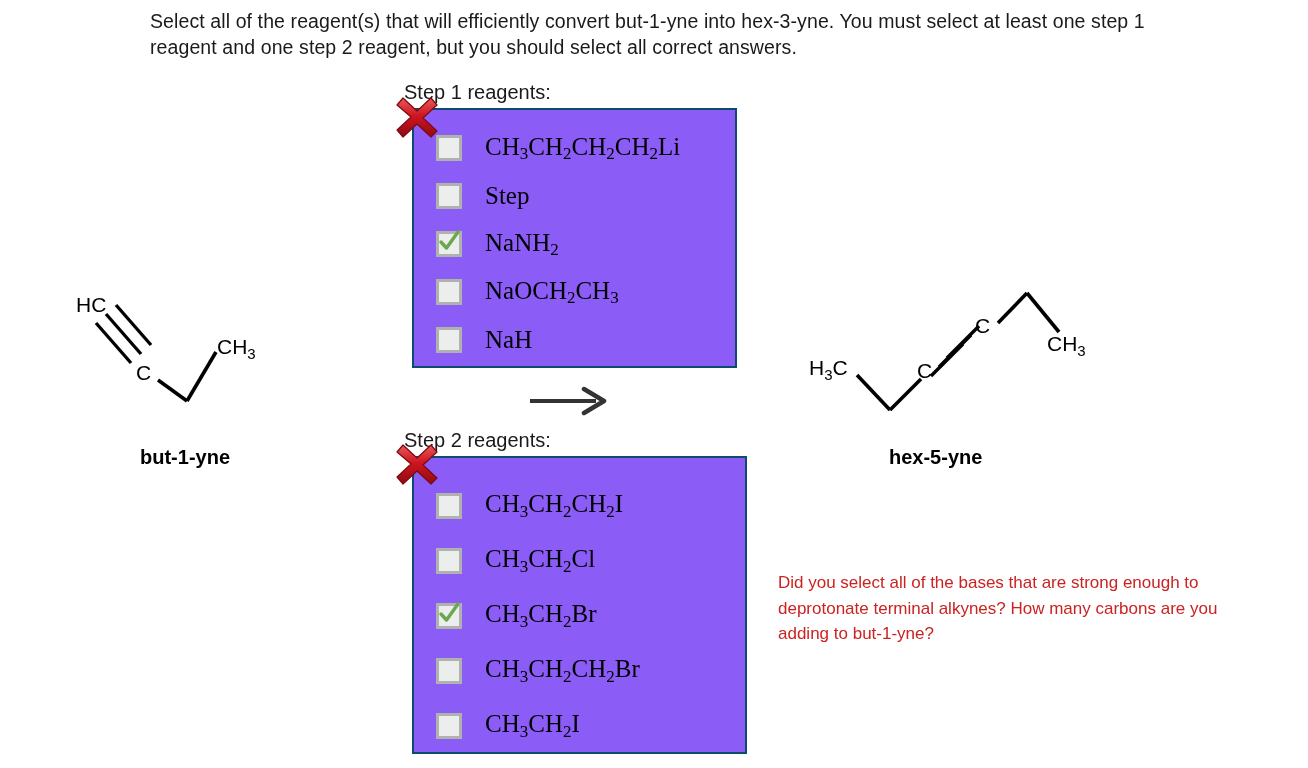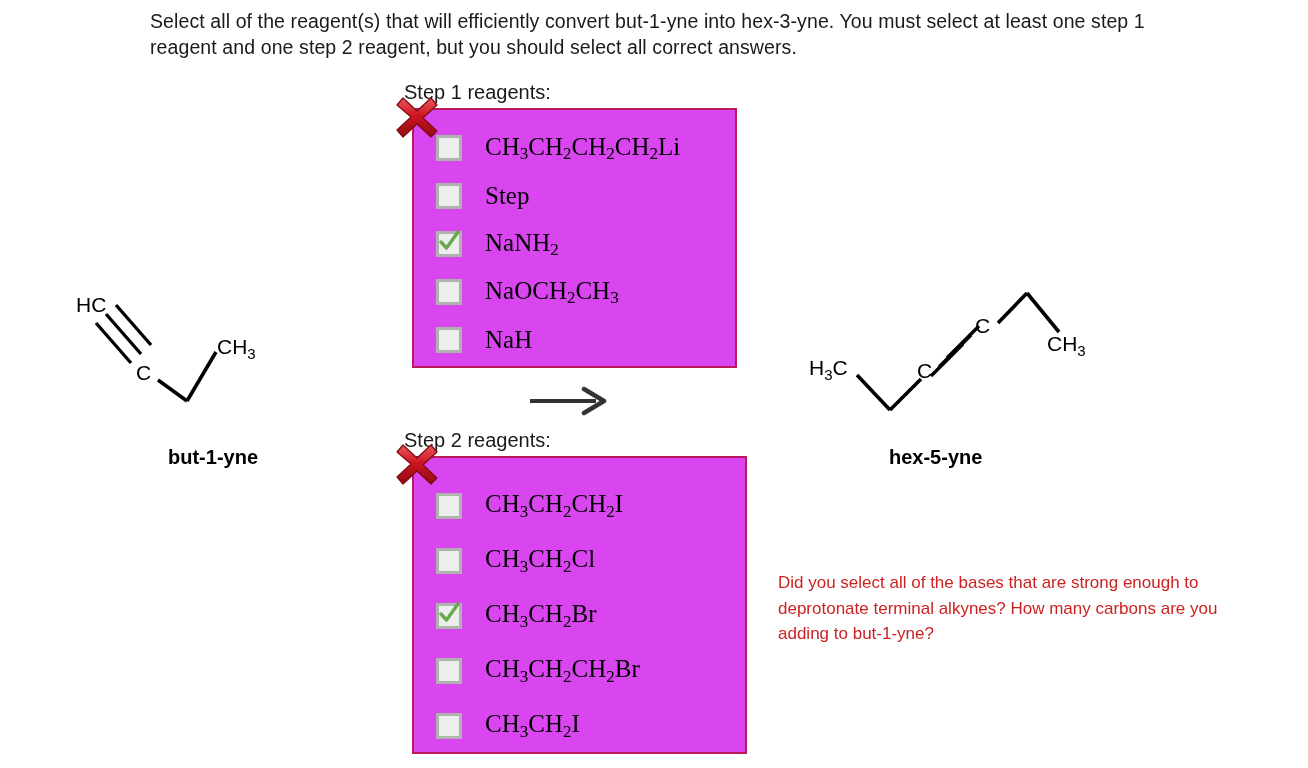--- a/index.html
+++ b/index.html
@@ -37,22 +37,22 @@
 
   .group-heading {
     font-size: 20px;
     line-height: 24px;
     color: #1a1a1a;
     margin: 0 0 4px 2px;
     white-space: nowrap;
   }
 
   .reagent-box {
-    background: #d946ef;
-    border: 2px solid #be185d;
+    background: #8b5cf6;
+    border: 2px solid #0c4a6e;
     box-sizing: border-box;
     position: relative;
   }
   #step1-box { width: 325px; height: 260px; margin-left: 10px; padding: 14px 0 0 0; }
   #step2-box { width: 335px; height: 298px; margin-left: 10px; padding: 20px 0 0 0; }
 
   .reagent-row {
     display: flex;
     align-items: center;
     height: 48px;
@@ -121,21 +121,21 @@
   #mol-left { left: 50px; top: 282px; width: 280px; height: 130px; }
   #mol-right { left: 795px; top: 275px; width: 300px; height: 140px; }
 
   .mol-name {
     position: absolute;
     font-size: 20px;
     font-weight: bold;
     color: #000000;
     white-space: nowrap;
   }
-  #mol-left-name { left: 140px; top: 446px; margin-left: 28px; }
+  #mol-left-name { left: 140px; top: 446px; }
   #mol-right-name { left: 889px; top: 446px; }
 
   .atom-label {
     font-family: "Liberation Sans", sans-serif;
     font-size: 21px;
     fill: #000000;
   }
   .atom-label .sub { font-size: 15px; }
 
   

